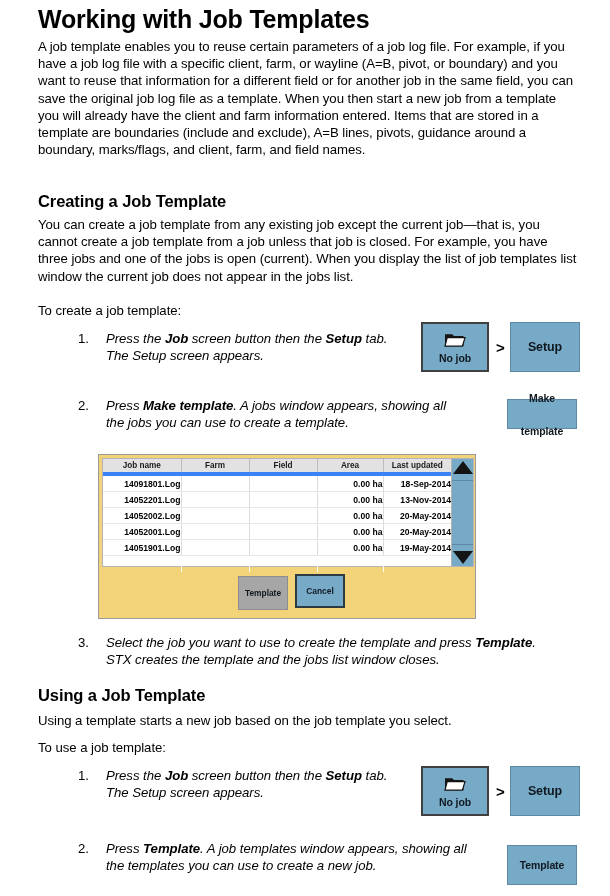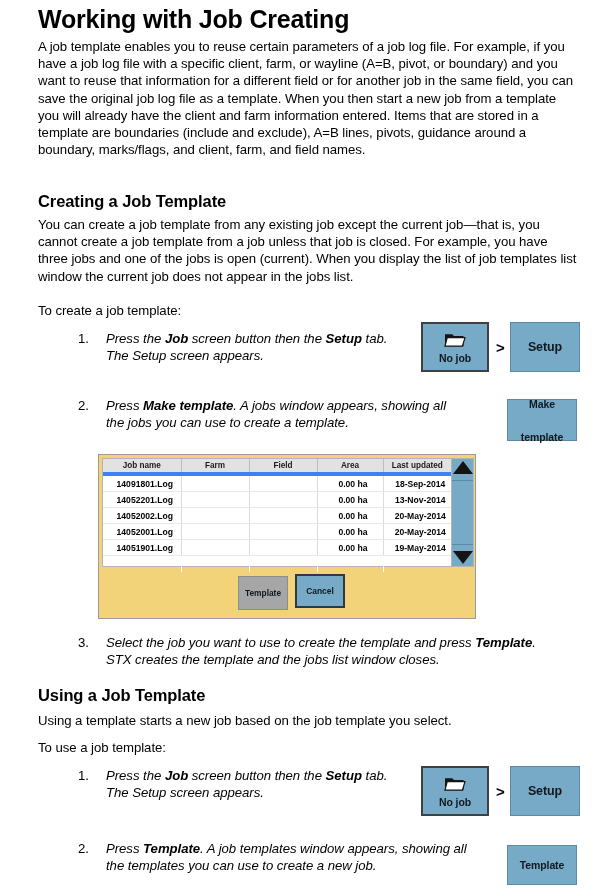--- a/index.html
+++ b/index.html
@@ -151,21 +151,21 @@
   table.jobs td {
     border-right: 1px solid #dcdcdc;
     border-bottom: 1px solid #e8e8e8;
     height: 15px;
     padding: 0 0 0 4px;
     font-size: 8.6px;
     font-weight: bold;
     color: #000;
     white-space: nowrap;
   }
-  table.jobs td.c { text-align: center; padding-left: 6px; }
+  table.jobs td.c { text-align: right; padding-left: 6px; }
   table.jobs tr.blank td { border-bottom: none; height: 16px; }
   .col-job   { width: 78px; }
   .col-farm  { width: 68px; }
   .col-field { width: 68px; }
   .col-area  { width: 66px; }
   .col-upd   { width: 68px; }
 
   .scrollbar {
     width: 38px;
     background: #76aac6;
@@ -220,21 +220,21 @@
     top: 119px;
     background: #76aac6;
     border: 2px solid #2c3a44;
   }
 </style>
 </head>
 <body>
 
 <div class="page">
 
-  <div class="h1">Working with Job Creating</div>
+  <div class="h1">Working with Job Templates</div>
 
   <div class="body-p" style="top:38px;">A job template enables you to reuse certain parameters of a job log file. For example, if you have a job log file with a specific client, farm, or wayline (A=B, pivot, or boundary) and you want to reuse that information for a different field or for another job in the same field, you can save the original job log file as a template. When you then start a new job from a template you will already have the client and farm information entered. Items that are stored in a template are boundaries (include and exclude), A=B lines, pivots, guidance around a boundary, marks/flags, and client, farm, and field names.</div>
 
   <div class="h2" style="top:191px;">Creating a Job Template</div>
   <div class="body-p" style="top:216px;">You can create a job template from any existing job except the current job—that is, you cannot create a job template from a job unless that job is closed. For example, you have three jobs and one of the jobs is open (current). When you display the list of job templates list window the current job does not appear in the jobs list.</div>
   <div class="body-p" style="top:302px;">To create a job template:</div>
 
   <div class="step" style="top:330px;">
     <span class="num">1.</span>
     <span class="txt">
@@ -257,21 +257,21 @@
     <span class="lbl big">Setup</span>
   </div>
 
   <div class="step" style="top:397px;">
     <span class="num">2.</span>
     <span class="txt" style="width:390px;">
       <span>Press </span><b>Make template</b><span>. A jobs window appears, showing all</span><br>
       <span>the jobs you can use to create a template.</span>
     </span>
   </div>
-  <div class="touch-btn" style="left:507px; top:399px; width:70px; height:42px;gap:21px;">
+  <div class="touch-btn" style="left:507px; top:399px; width:70px; height:30px;gap:21px;">
     <span class="lbl">Make</span>
     <span class="lbl">template</span>
   </div>
 
   <div class="dialog">
     <div class="grid-wrap">
       <table class="jobs">
         <colgroup>
           <col class="col-job">
             <col class="col-farm">

